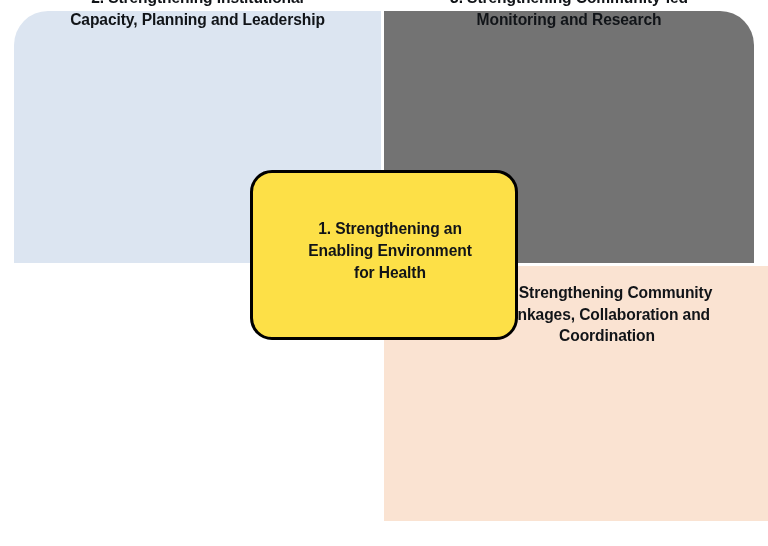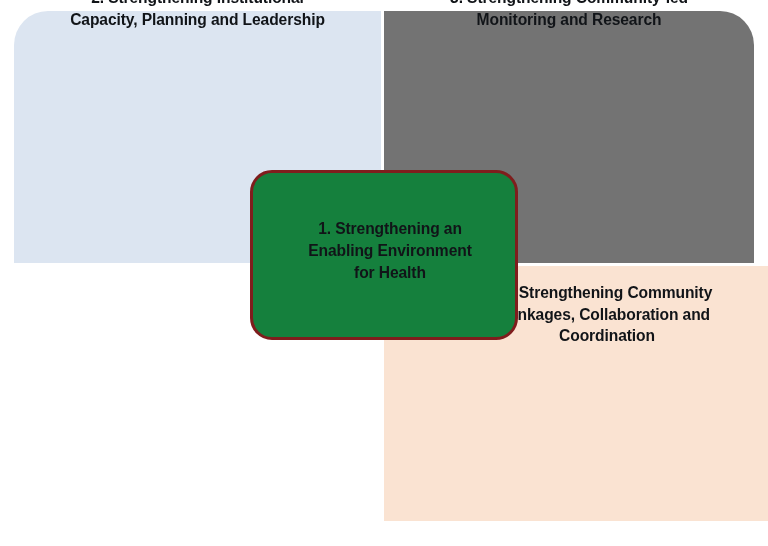--- a/index.html
+++ b/index.html
@@ -90,22 +90,22 @@
   .q-br .quad-label { transform: translateY(16px); }
 
   
   .center-node {
     position: absolute;
     left: 250px;
     top: 170px;
     width: 268px;
     height: 170px;
     box-sizing: border-box;
-    background: #15803d;
-    border: 3px solid #7f1d1d;
+    background: #fde047;
+    border: 3px solid #000000;
     border-radius: 22px;
     display: flex;
     align-items: center;
     justify-content: center;
     padding-left: 12px;
   }
 
   .center-label {
     font-size: 15.6px;
     font-weight: bold;

